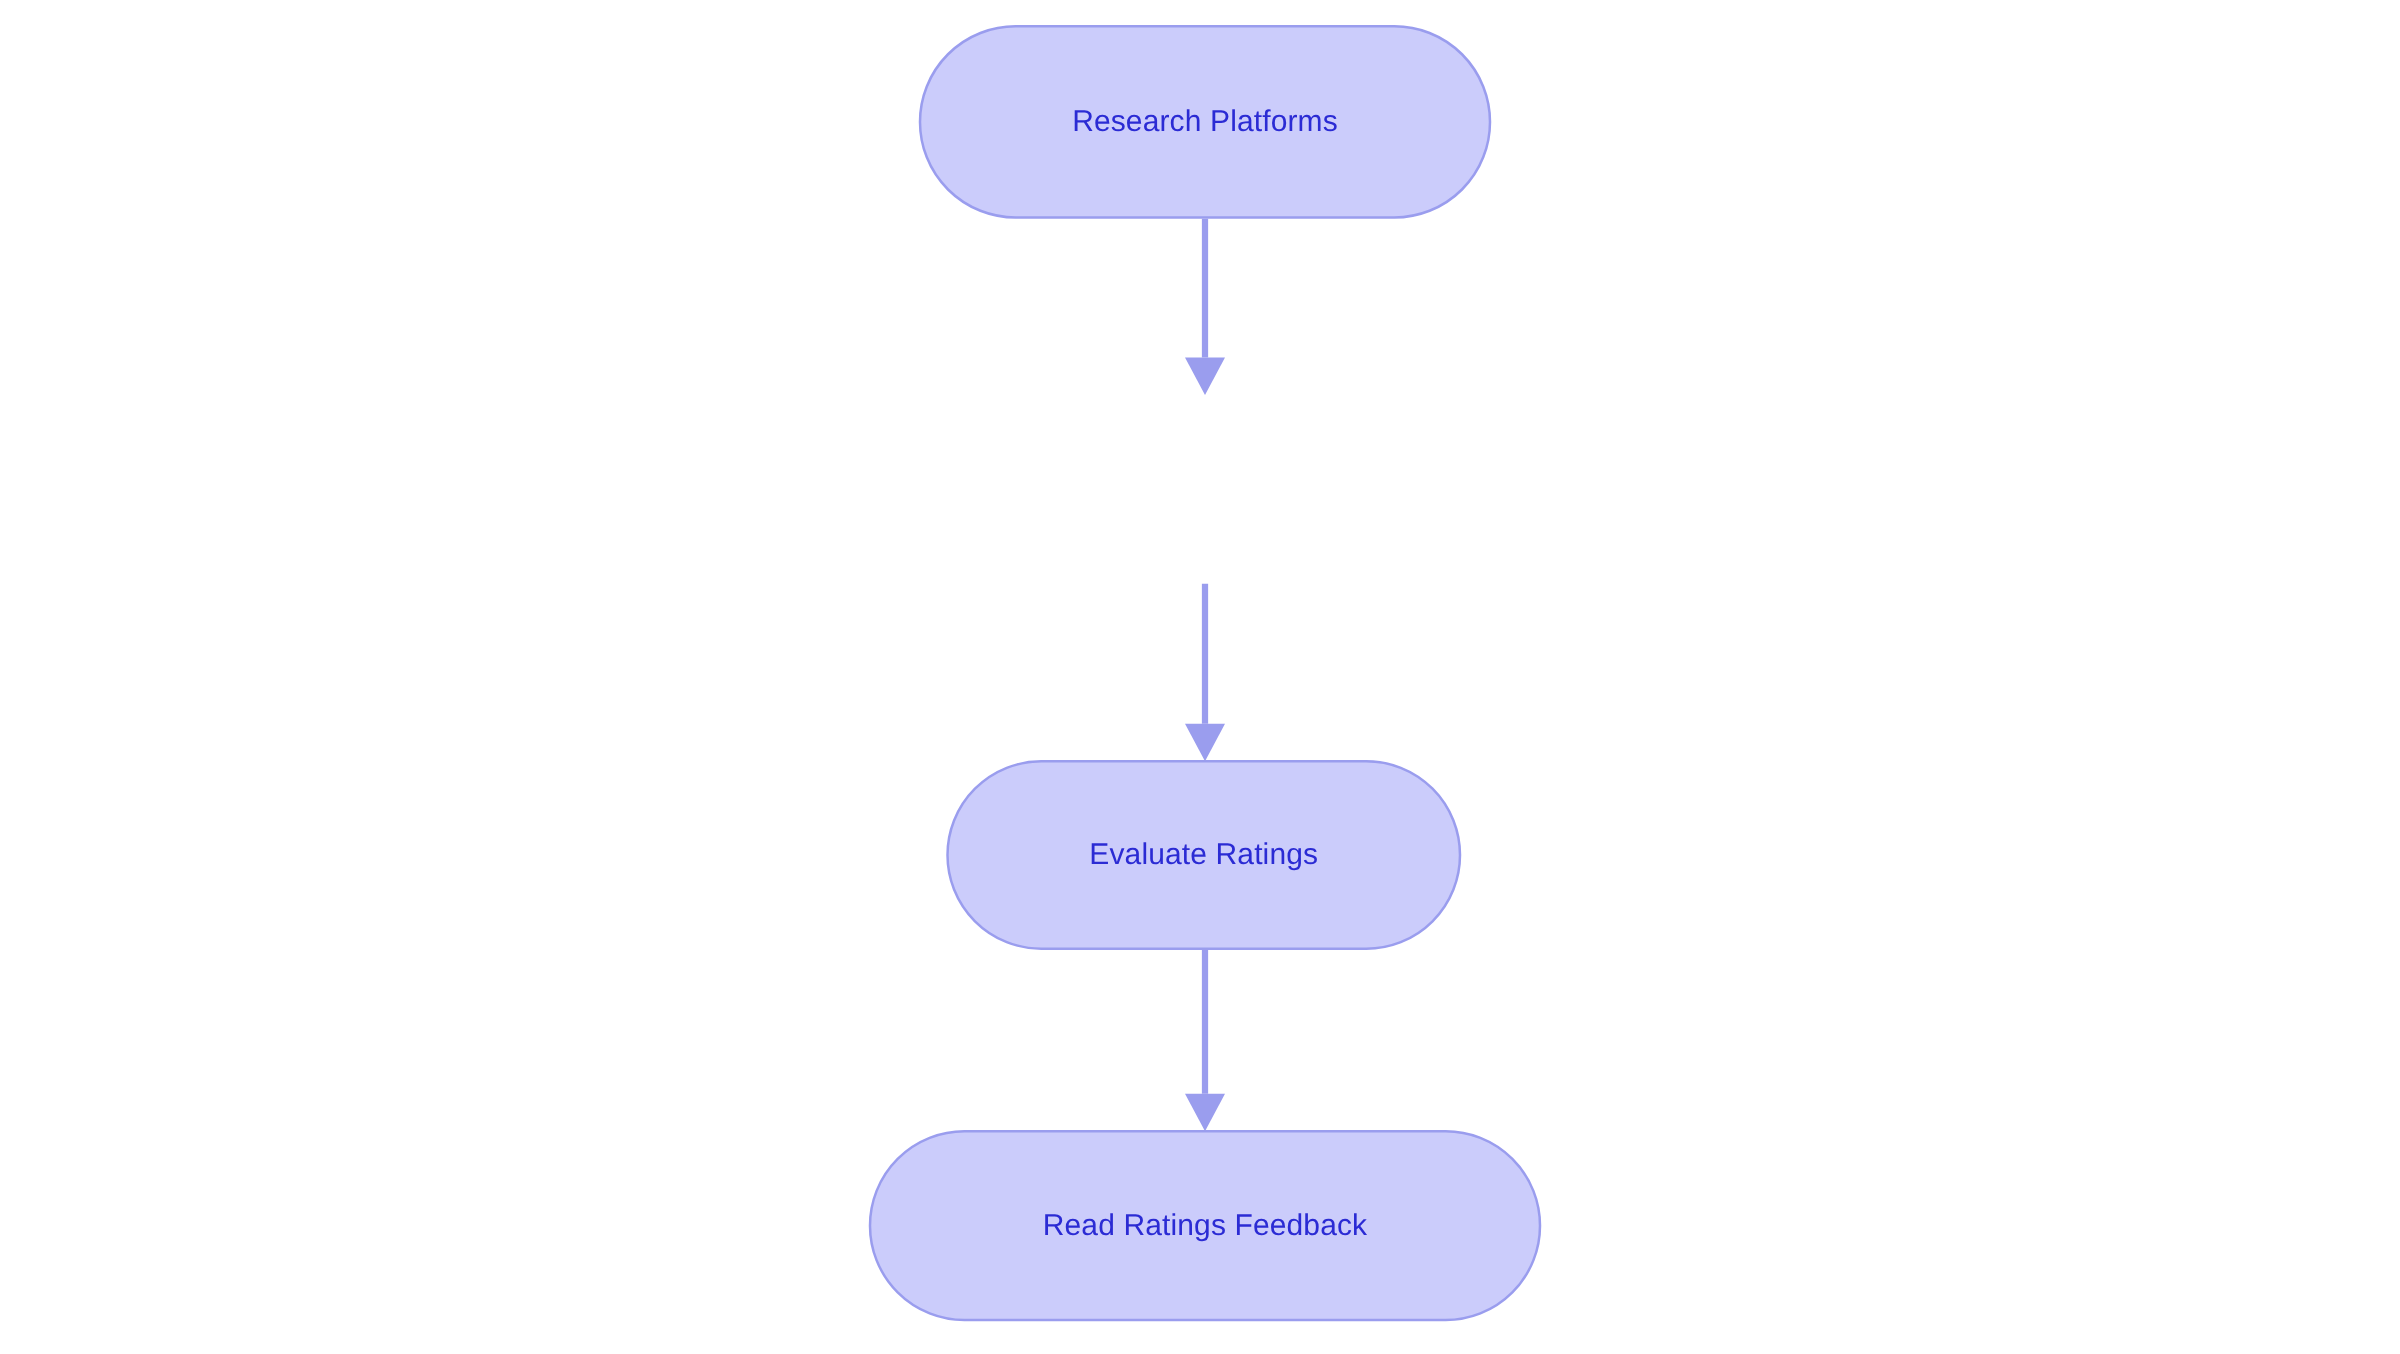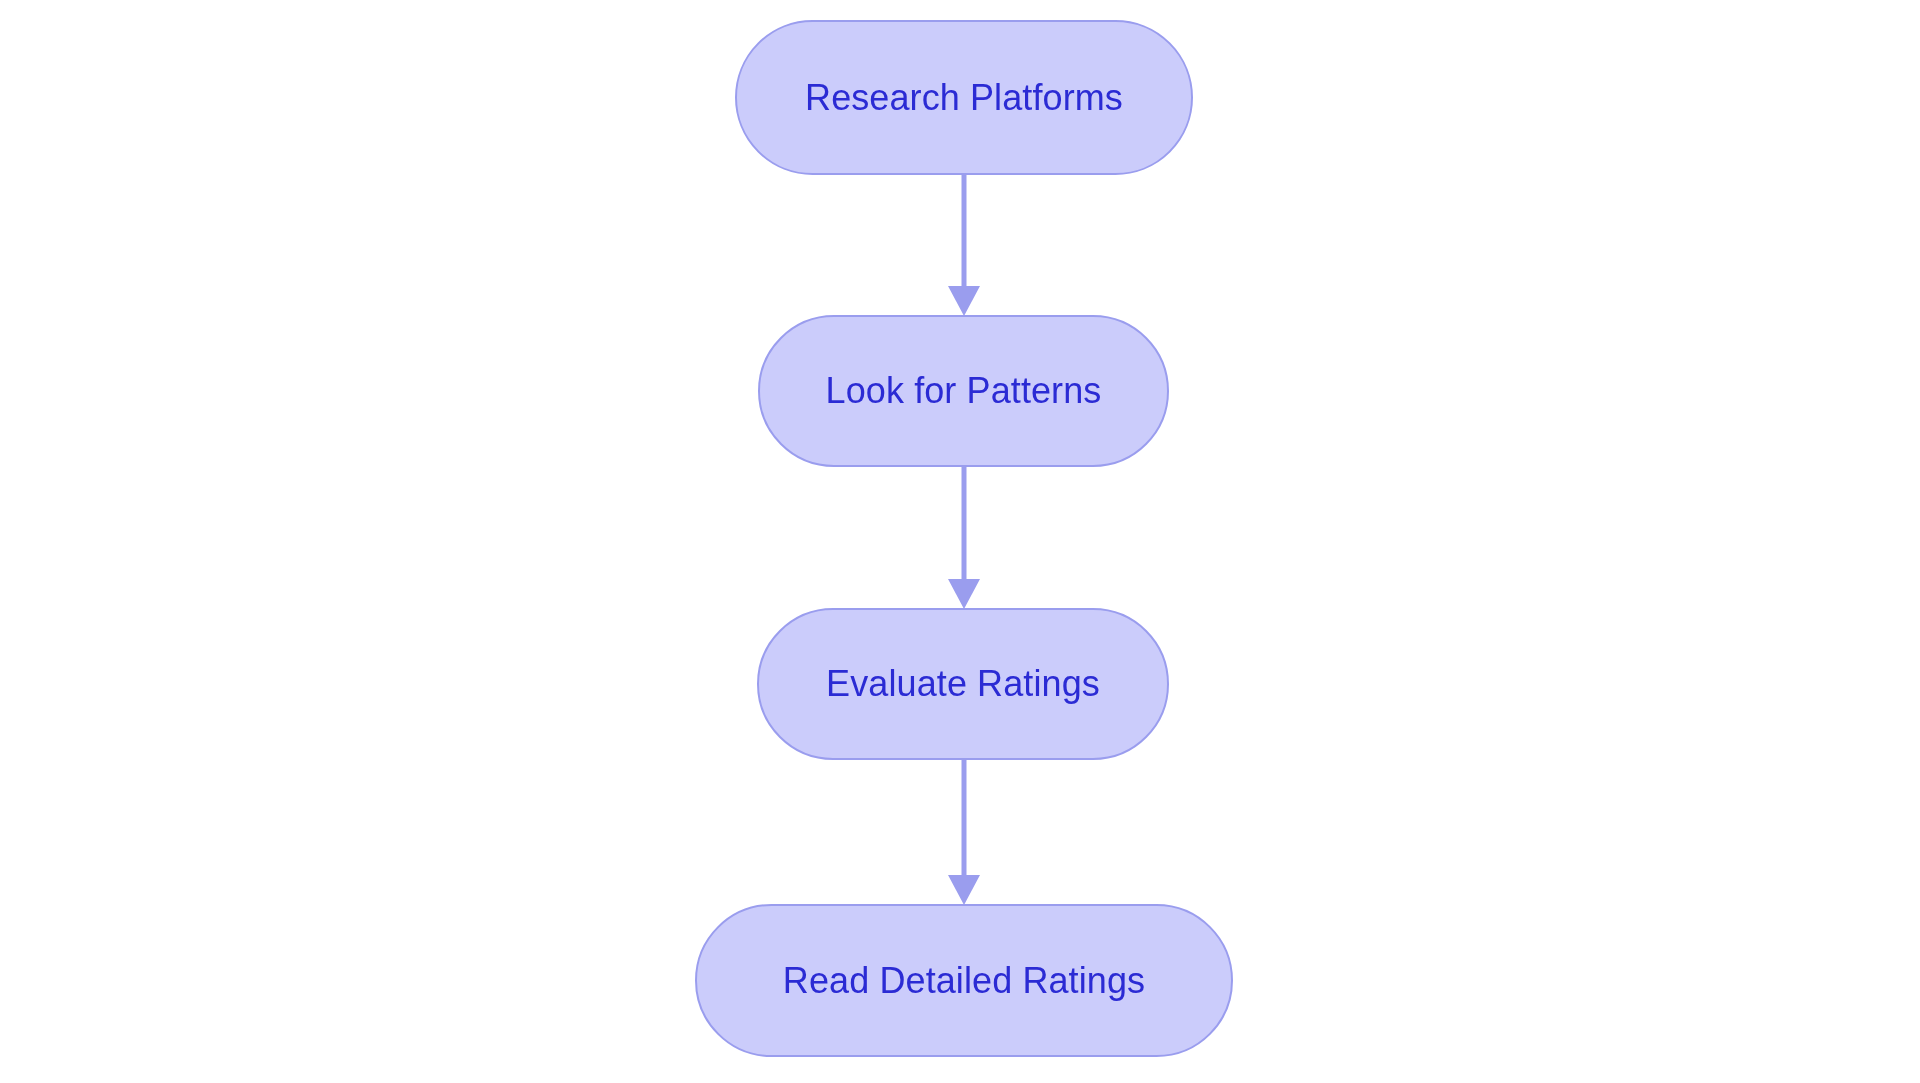--- a/index.html
+++ b/index.html
@@ -28,21 +28,21 @@
     border: 2px solid #9a9dee;
     border-radius: 999px;
     display: flex;
     align-items: center;
     justify-content: center;
     z-index: 2;
   }
 
   .flow-node-label {
     font-family: "Liberation Sans", sans-serif;
-    font-size: 36px;
+    font-size: 24px;
     font-weight: 400;
     color: #2b2bd4;
     letter-spacing: 0.1px;
     line-height: 1;
     white-space: nowrap;
     user-select: none;
   }
 
   
   #node-research-platforms {
@@ -127,35 +127,32 @@
 
   <div class="flow-node" id="node-research-platforms">
     <span class="flow-node-label">Research Platforms</span>
   </div>
 
   <div class="flow-arrow" id="arrow-1-2">
     <div class="arrow-line"></div>
     <div class="arrow-head"></div>
   </div>
 
-  <div class="flow-node" id="node-look-for-patterns">
-    <span class="flow-node-label">Look for Patterns</span>
-  </div>
 
   <div class="flow-arrow" id="arrow-2-3">
     <div class="arrow-line"></div>
     <div class="arrow-head"></div>
   </div>
 
   <div class="flow-node" id="node-evaluate-ratings">
     <span class="flow-node-label">Evaluate Ratings</span>
   </div>
 
   <div class="flow-arrow" id="arrow-3-4">
     <div class="arrow-line"></div>
     <div class="arrow-head"></div>
   </div>
 
   <div class="flow-node" id="node-read-detailed-feedback">
-    <span class="flow-node-label">Read Detailed Ratings</span>
+    <span class="flow-node-label">Read Ratings Feedback</span>
   </div>
 
 </div>
 
 </body></html>

